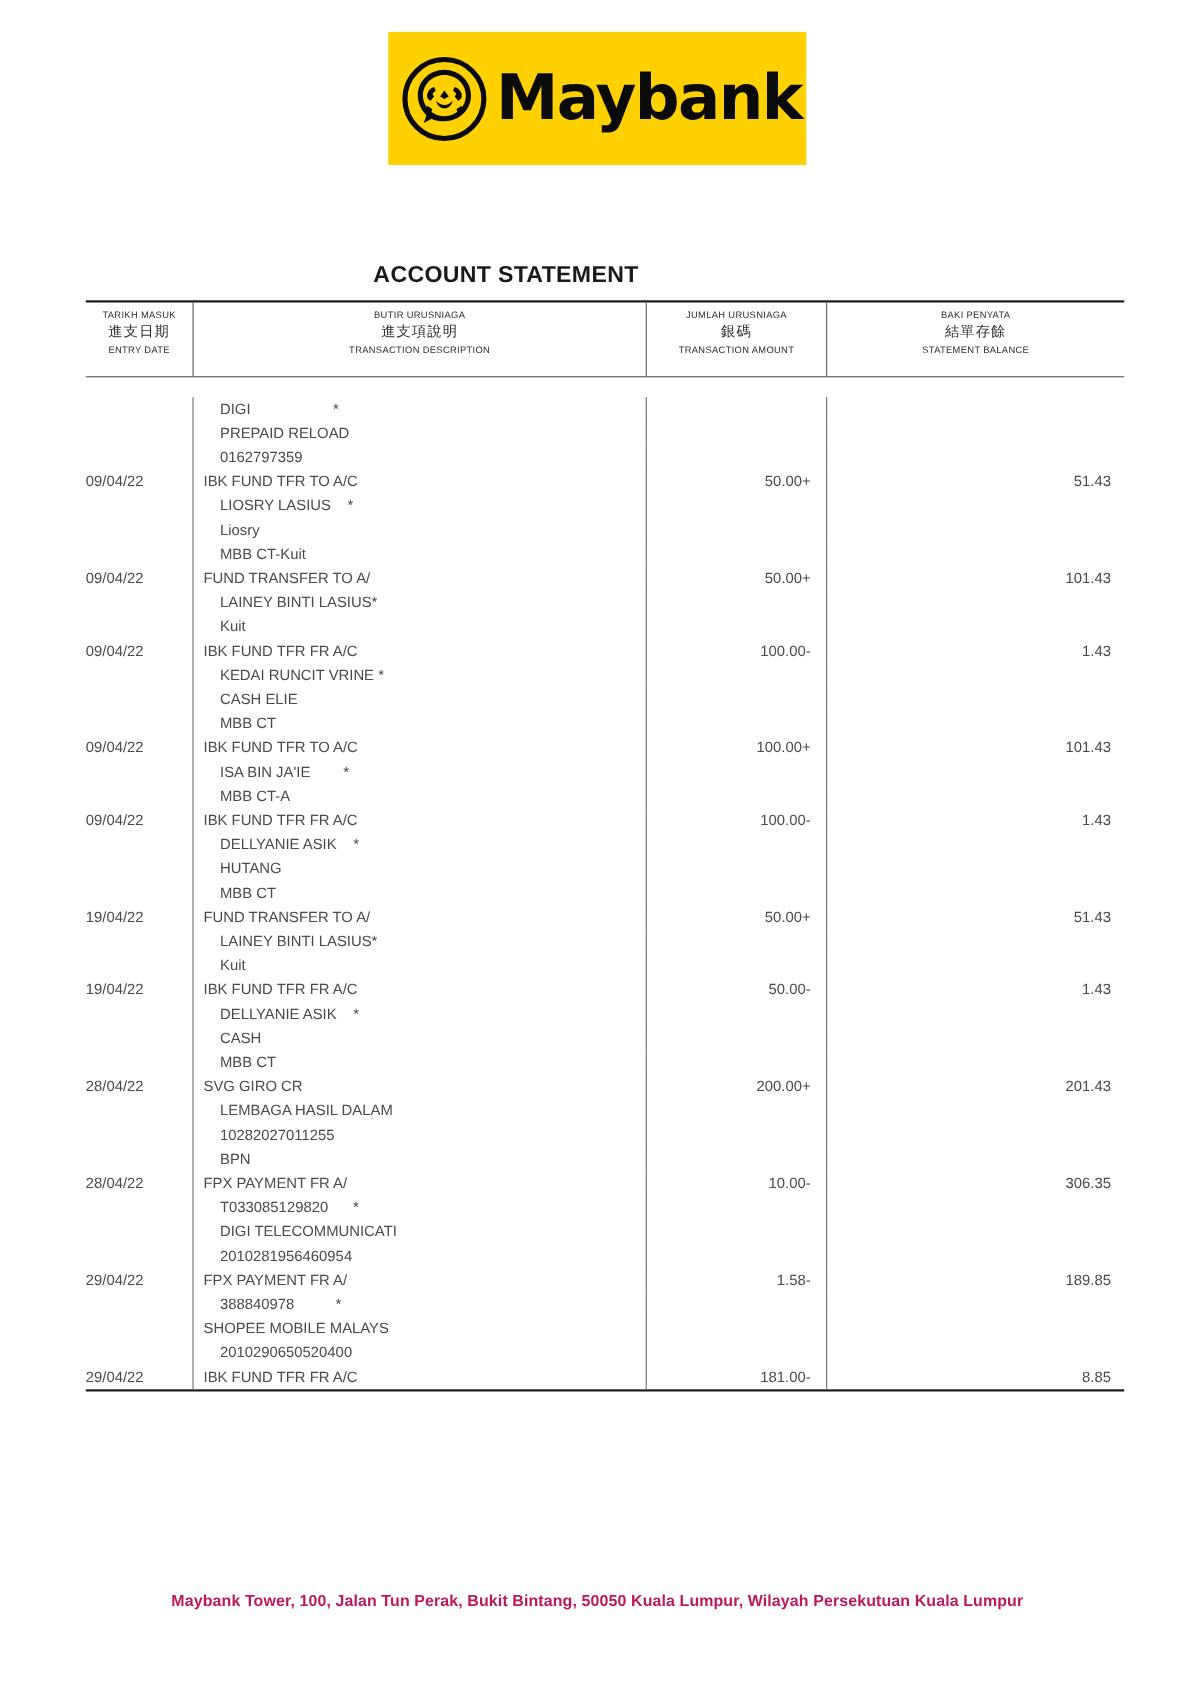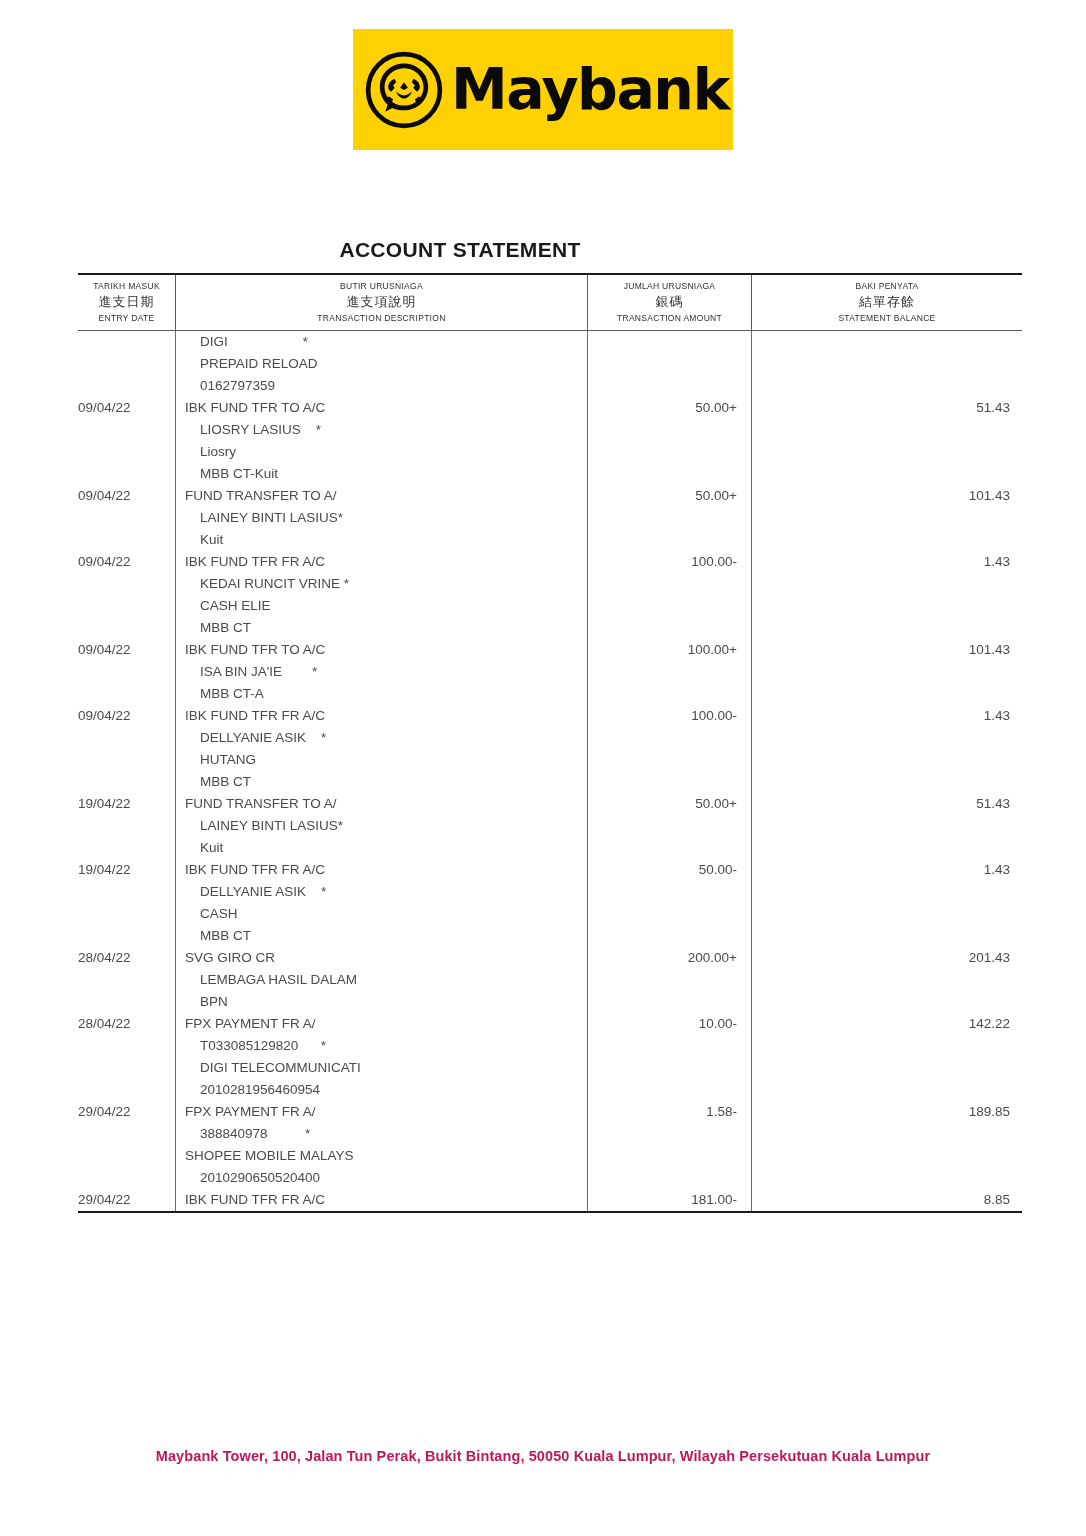--- a/index.html
+++ b/index.html
@@ -65,21 +65,21 @@
     top: 273px;
     width: 944px;
     border-top: 2.5px solid #1a1a1a;
     border-bottom: 2.5px solid #1a1a1a;
     box-sizing: border-box;
   }
 
   .thead {
     display: flex;
     border-bottom: 1px solid #5a5a5a;
-    height: 56px;
+    height: 68px;
     box-sizing: border-box;
   }
   .th {
     box-sizing: border-box;
     padding-top: 5px;
     text-align: center;
     border-right: 1px solid #5a5a5a;
   }
   .th:last-child { border-right: none; }
   .th .lat {
@@ -94,21 +94,21 @@
     color: #2f2f2f;
     line-height: 1.5;
     letter-spacing: 1px;
   }
 
   .col-date   { width: 98px;  flex: 0 0 98px; }
   .col-desc   { width: 412px; flex: 0 0 412px; }
   .col-amount { width: 164px; flex: 0 0 164px; }
   .col-balance{ width: 270px; flex: 0 0 270px; }
 
-  .tbody { position: relative; }
+  .tbody { position: relative; margin-top: 18px; }
   .trow {
     display: flex;
     min-height: 22px;
   }
   .cell {
     box-sizing: border-box;
     font-size: 13.5px;
     color: #4a4a4a;
     line-height: 22px;
     white-space: pre;
@@ -373,29 +373,35 @@
         <div class="cell balance">201.43</div>
       </div>
       <div class="trow">
         <div class="cell date"></div>
         <div class="cell desc sub">LEMBAGA HASIL DALAM</div>
         <div class="cell amount"></div>
         <div class="cell balance"></div>
       </div>
       <div class="trow">
         <div class="cell date"></div>
+        <div class="cell desc sub">10282027011255</div>
+        <div class="cell amount"></div>
+        <div class="cell balance"></div>
+      </div>
+      <div class="trow">
+        <div class="cell date"></div>
         <div class="cell desc sub">BPN</div>
         <div class="cell amount"></div>
         <div class="cell balance"></div>
       </div>
       <div class="trow">
         <div class="cell date">28/04/22</div>
         <div class="cell desc">FPX PAYMENT FR A/</div>
         <div class="cell amount">10.00-</div>
-        <div class="cell balance">142.22</div>
+        <div class="cell balance">306.35</div>
       </div>
       <div class="trow">
         <div class="cell date"></div>
         <div class="cell desc sub">T033085129820      *</div>
         <div class="cell amount"></div>
         <div class="cell balance"></div>
       </div>
       <div class="trow">
         <div class="cell date"></div>
         <div class="cell desc sub">DIGI TELECOMMUNICATI</div>

